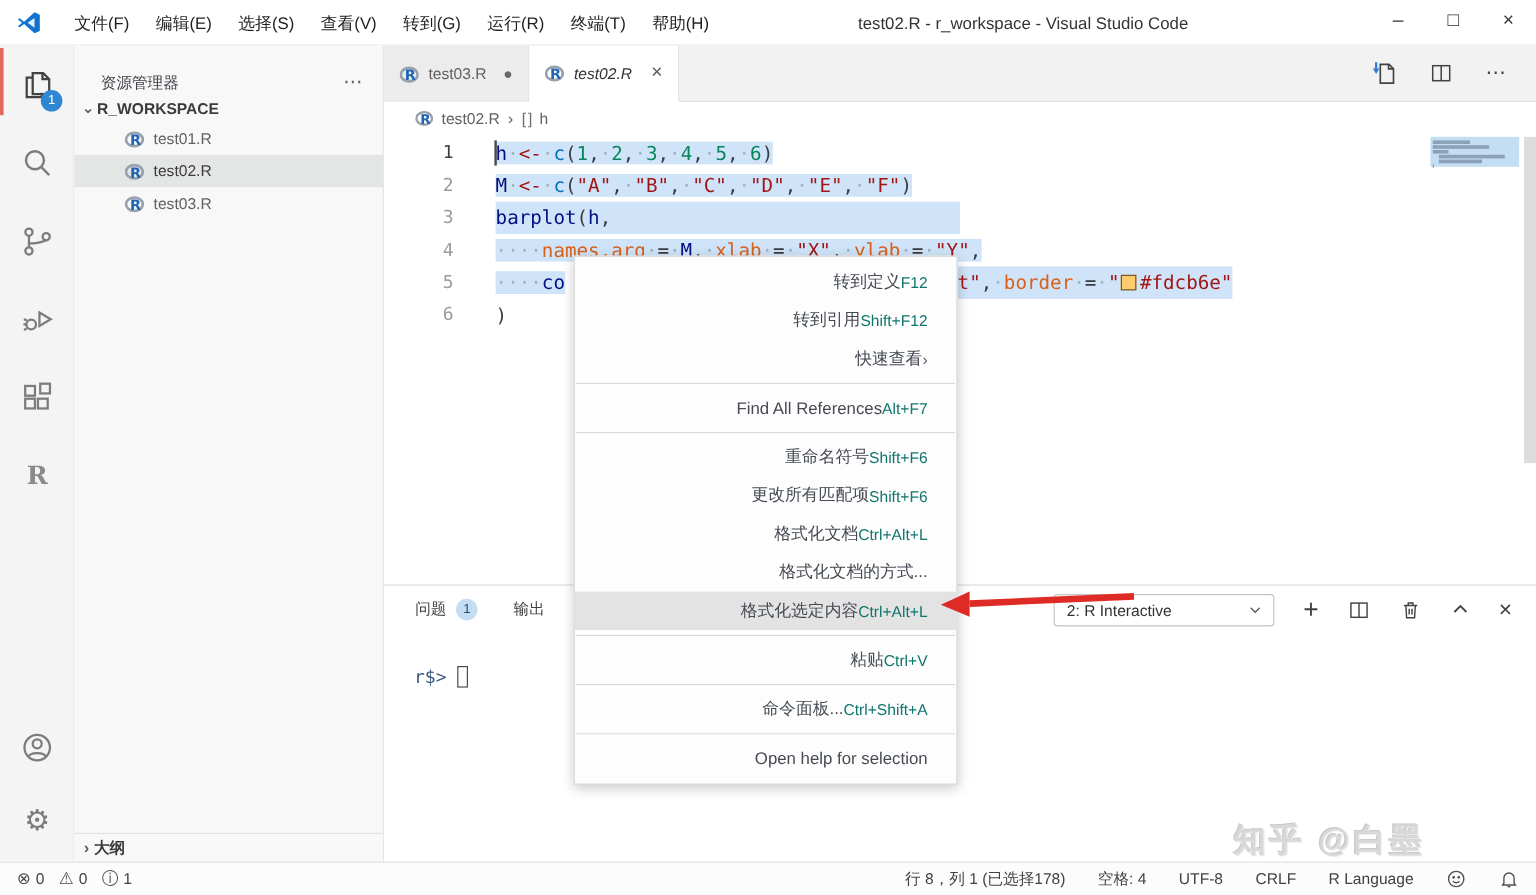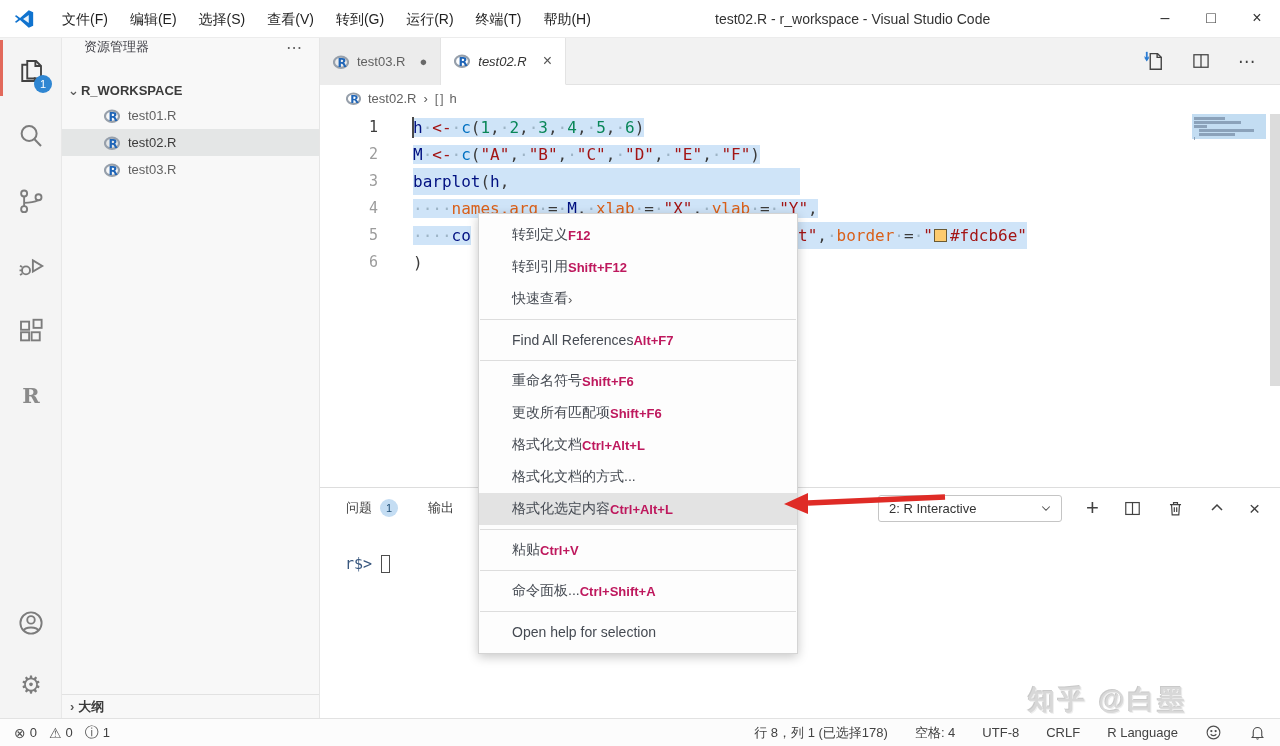--- a/index.html
+++ b/index.html
@@ -20,21 +20,21 @@
   .ab-item{width:62px;height:65px;display:flex;align-items:center;justify-content:center;position:relative;}
   .ab-indicator{position:absolute;left:0;top:2px;width:3px;height:56px;background:#e2695b;}
   .ab-badge{position:absolute;right:10px;bottom:10px;width:18px;height:18px;border-radius:50%;background:#2f86d2;color:#fff;font-size:11px;display:flex;align-items:center;justify-content:center;}
   .ab-bottom{position:absolute;bottom:2px;left:0;width:62px;}
   .ab-bottom .ab-item{height:62px;}
   .gear-glyph{font-size:24px;color:#7c7c7c;line-height:1;}
   .r-act{font-family:"DejaVu Serif",serif;font-weight:bold;font-size:21px;color:#8a8a8a;}
 
   
   .sidebar{position:absolute;left:62px;top:38px;width:258px;height:680px;background:#f8f8f8;border-right:1px solid #e6e6e6;z-index:15;}
-  .sb-header{height:40px;display:flex;align-items:flex-start;padding:0 16px 0 22px;font-size:13px;color:#3f3f46;}
+  .sb-header{height:40px;display:flex;align-items:flex-end;padding:0 16px 0 22px;font-size:13px;color:#3f3f46;}
   .sb-more{margin-left:auto;font-size:16px;color:#616161;letter-spacing:1px;}
   .sb-workspace{height:24px;display:flex;align-items:center;font-weight:bold;font-size:13px;color:#3b3b3b;padding-left:6px;gap:2px;}
   .sb-file{height:27px;display:flex;align-items:center;padding-left:42px;font-size:13px;color:#616161;gap:8px;}
   .sb-file.selected{background:#e4e6e6;color:#3b3b3b;}
   .sb-outline{position:absolute;bottom:0;left:0;right:0;height:24px;border-top:1px solid #e2e2e2;display:flex;align-items:center;font-weight:bold;font-size:13px;color:#3b3b3b;padding-left:8px;gap:4px;background:#f8f8f8;}
   .chev{color:#5a5a5a;font-size:13px;}
 
   
   .editor-col{position:absolute;left:320px;top:38px;width:960px;height:680px;background:#fff;}
   .tabstrip{height:47px;background:#f2f2f2;border-bottom:1px solid #e3e3e3;display:flex;position:relative;}
@@ -84,23 +84,23 @@
   .term-cursor{display:inline-block;width:9px;height:18px;border:1.4px solid #4d4d4d;margin-left:9px;}
 
   
   .statusbar{position:absolute;left:0;top:718px;width:1280px;height:28px;background:#fcfcfc;border-top:1px solid #e2e2e2;display:flex;align-items:center;font-size:13px;color:#424242;padding:0 14px;z-index:20;}
   .stat-group{display:flex;align-items:center;gap:4px;margin-right:8px;}
   .stat-glyph{font-size:14px;color:#4f4f4f;}
   .sb-right{margin-left:auto;display:flex;gap:27px;align-items:center;}
 
   
   .context-menu{position:absolute;left:478px;top:213px;width:320px;background:#fdfdfd;border:1px solid #d4d4d4;box-shadow:0 3px 10px rgba(0,0,0,.22);padding:5px 0;z-index:60;}
-  .cm-item{height:32px;display:flex;align-items:center;justify-content:flex-start;padding:0 24px 0 33px;font-size:14px;color:#454a52;}
+  .cm-item{height:32px;display:flex;align-items:center;justify-content:flex-end;padding:0 24px 0 33px;font-size:14px;color:#454a52;}
   .cm-item.hl{background:#e3e3e3;}
-  .cm-short{color:#be185d;font-size:13px;font-weight:bold;}
+  .cm-short{color:#0f766e;font-size:13px;}
   .cm-sep{height:1px;background:#ddd;margin:4px 1px;}
 
   
   .arrow-svg{position:absolute;left:778px;top:488px;z-index:70;}
   .watermark{position:absolute;left:1028px;top:682px;font-size:27px;font-weight:bold;color:#d8d8d8;letter-spacing:3px;z-index:30;text-shadow:1px 1px 0 #efefef,-1px -1px 0 #c9c9c9;}
   svg{display:block;}
 </style>
 </head>
 <body>
 

